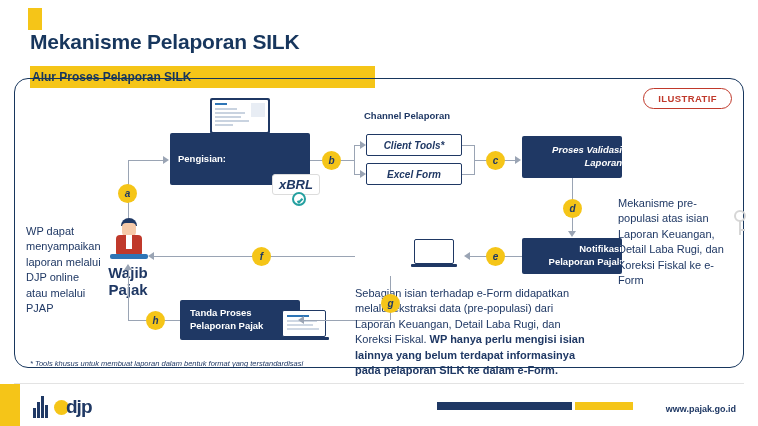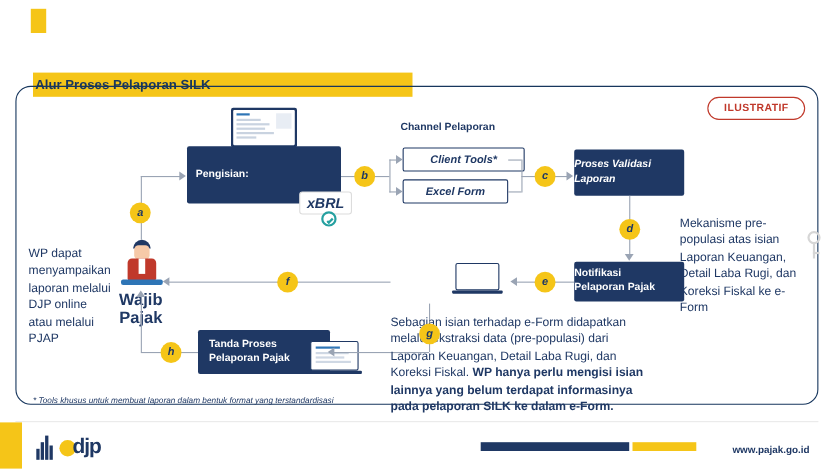--- a/index.html
+++ b/index.html
@@ -43,21 +43,21 @@
     background:#fff;
   }
 
   
   .navybox {
     position:absolute; background:#1f3864; color:#fff;
     border-radius:2px;
     display:flex; flex-direction:column; justify-content:center;
     font-size:9.5px; font-weight:bold; line-height:1.35;
   }
-  .navybox.center { align-items:flex-start; text-align:center; }
+  .navybox.center { align-items:flex-end; text-align:center; }
   .navybox ul { margin:0; padding-left:14px; }
   .navybox li { margin:0; }
   .navybox .hdr { padding-left:8px; }
 
   
   .wbox {
     position:absolute; background:#fff; border:1.2px solid #1f3864;
     border-radius:2px; color:#1f3864;
     font-size:10px; font-weight:bold; font-style:italic;
     display:flex; align-items:center; justify-content:center;
@@ -131,20 +131,21 @@
   .djp-text { font-size:19px; font-weight:bold; color:#1f3864; letter-spacing:-1px; }
   .djp-circle { width:15px; height:15px; border-radius:50%; background:#f5c518; display:inline-block; margin-right:-3px; vertical-align:middle;}
   .hr-foot { position:absolute; left:14px; right:14px; bottom:42px; height:1px; background:#e3e3e3; }
 </style>
 </head>
 <body>
 
 <div class="page">
 
   <div class="yellow-tab"></div>
+  <div class="title">Mekanisme Pelaporan SILK</div>
 
   <div class="section-label">Alur Proses Pelaporan SILK</div>
   <div class="outline"></div>
   <div class="ilustratif">ILUSTRATIF</div>
 
   <div class="monitor" style="left:210px; top:98px; width:60px;">
     <div class="mon-screen" style="width:60px;height:36px;">
       <div class="mon-inner">
         <div style="position:absolute;left:3px;top:3px;width:12px;height:2px;background:#2e75b6;"></div>
         <div style="position:absolute;left:3px;top:8px;width:22px;height:1.5px;background:#c9d3e0;"></div>
@@ -165,21 +166,21 @@
 
   <div class="xbrl" style="left:272px; top:174px;">
     <span class="x">xBRL</span>
   </div>
   <div style="position:absolute;left:292px;top:192px;width:14px;height:14px;border:2px solid #25a0a0;border-radius:50%;background:#fff;">
     <div style="position:absolute;left:3px;top:5px;width:6px;height:3px;border-left:2px solid #25a0a0;border-bottom:2px solid #25a0a0;transform:rotate(-45deg);"></div>
   </div>
 
   <div class="channel-hdr" style="left:364px; top:110px;">Channel Pelaporan</div>
 
-  <div class="wbox" style="left:366px; top:134px; width:111px; height:22px;">Client Tools*</div>
+  <div class="wbox" style="left:366px; top:134px; width:96px; height:22px;">Client Tools*</div>
   <div class="wbox" style="left:366px; top:163px; width:96px; height:22px;">Excel Form</div>
 
   <div class="navybox center" style="left:522px; top:136px; width:100px; height:42px; font-style:italic;">
     <div>Proses Validasi</div>
     <div>Laporan</div>
   </div>
 
   <div class="navybox center" style="left:522px; top:238px; width:100px; height:36px;">
     <div>Notifikasi</div>
     <div>Pelaporan Pajak</div>

